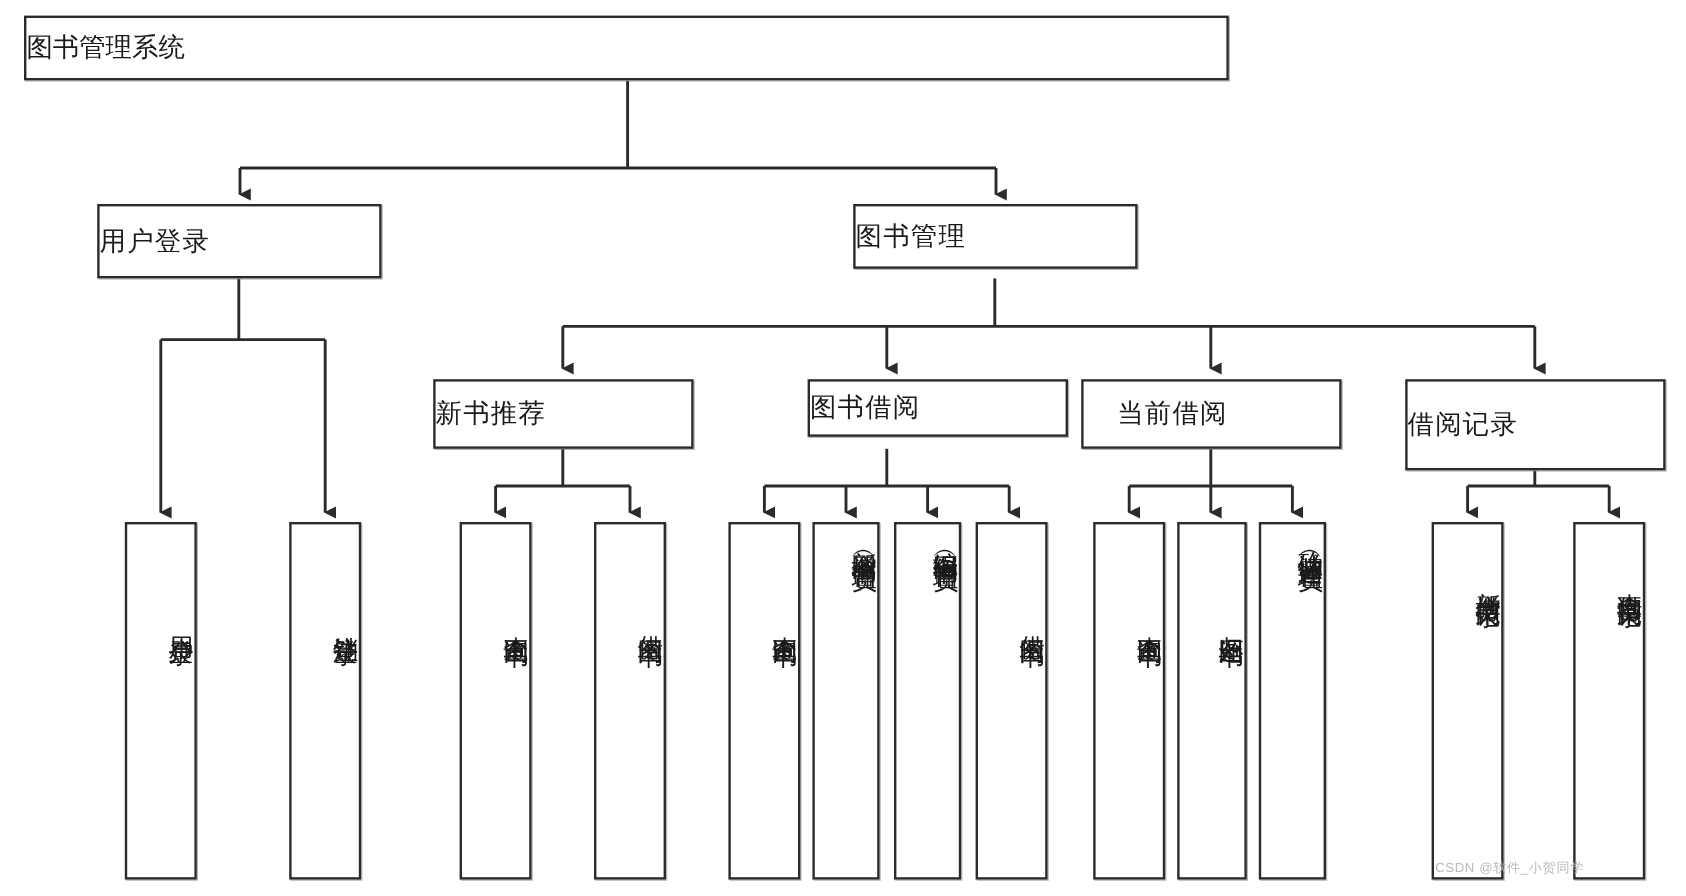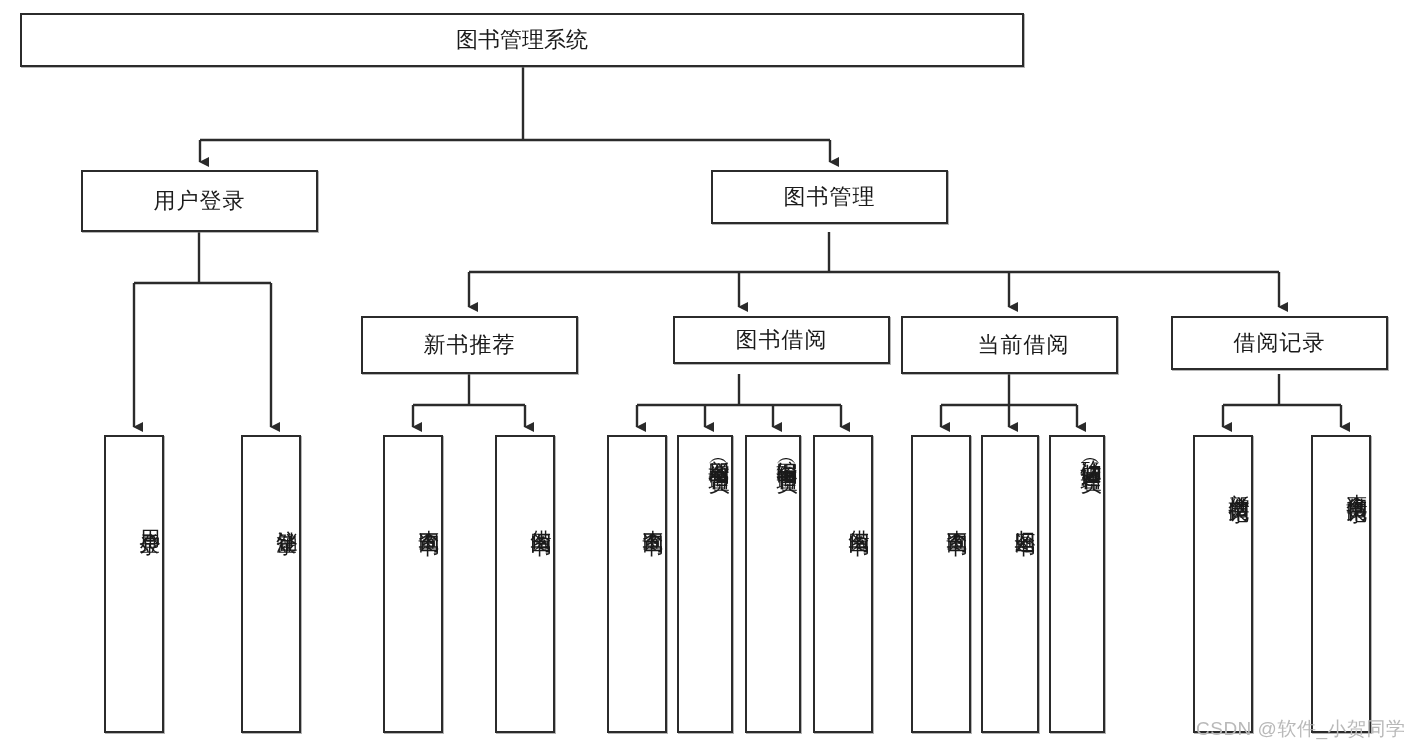--- a/index.html
+++ b/index.html
@@ -25,21 +25,20 @@
     height: 747px;
     pointer-events: none;
   }
   .node {
     position: absolute;
     box-sizing: border-box;
     background: #ffffff;
     border: 2px solid #2b2b2b;
     display: flex;
     align-items: center;
-    justify-content: center;
     color: #1a1a1a;
     box-shadow: 1px 1px 0 rgba(120,120,120,0.55);
   }
   .node.horizontal {
     font-size: 22px;
     letter-spacing: 1px;
   }
   .node.root {
     font-size: 22px;
   }
@@ -49,21 +48,21 @@
     align-items: flex-start;
     justify-content: flex-start;
     padding-top: 6px;
     font-size: 21px;
     line-height: 1.18;
     letter-spacing: 2px;
   }
   .watermark {
     position: absolute;
     color: #b9b9b9;
-    font-size: 19px;
+    font-size: 11px;
     letter-spacing: 0.5px;
     white-space: nowrap;
   }
 </style>
 </head>
 <body>
 
 <div id="canvas">
 
   <svg class="wires" viewBox="0 0 1405 747">
@@ -130,21 +129,21 @@
 
   <div class="node horizontal" style="left:361px; top:316px; width:217px; height:58px;">
     <span>新书推荐</span>
   </div>
   <div class="node horizontal" style="left:631px; top:316px; width:217px; height:48px;margin-left:42px;">
     <span>图书借阅</span>
   </div>
   <div class="node horizontal" style="left:901px; top:316px; width:217px; height:58px;padding-left:28px;">
     <span>当前借阅</span>
   </div>
-  <div class="node horizontal" style="left:1171px; top:316px; width:217px; height:54px;">
+  <div class="node horizontal" style="left:1171px; top:316px; width:217px; height:76px;">
     <span>借阅记录</span>
   </div>
 
   <div class="node vertical" style="left:104px; top:435px; width:60px; height:298px; padding-top:76px;">
     <span>用户登录</span>
   </div>
   <div class="node vertical" style="left:241px; top:435px; width:60px; height:298px; padding-top:76px;">
     <span>注销登录</span>
   </div>
 

